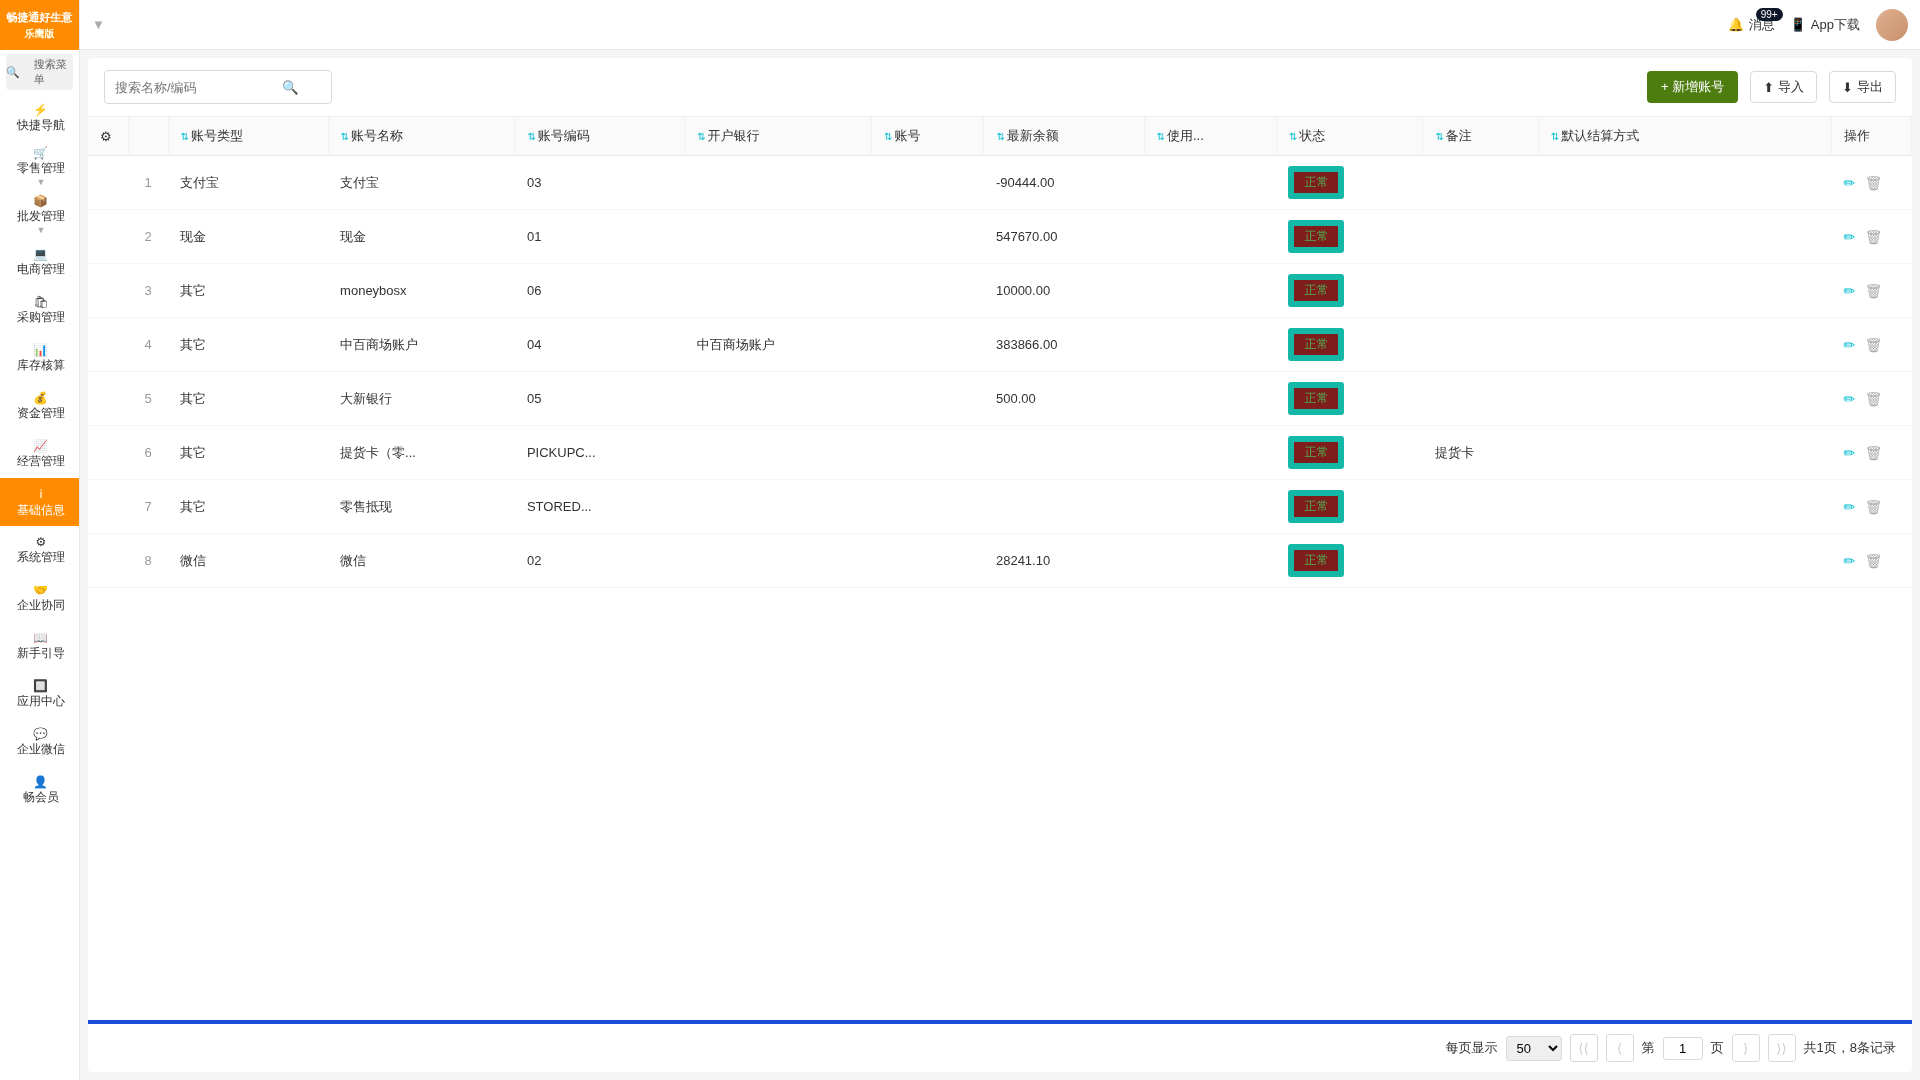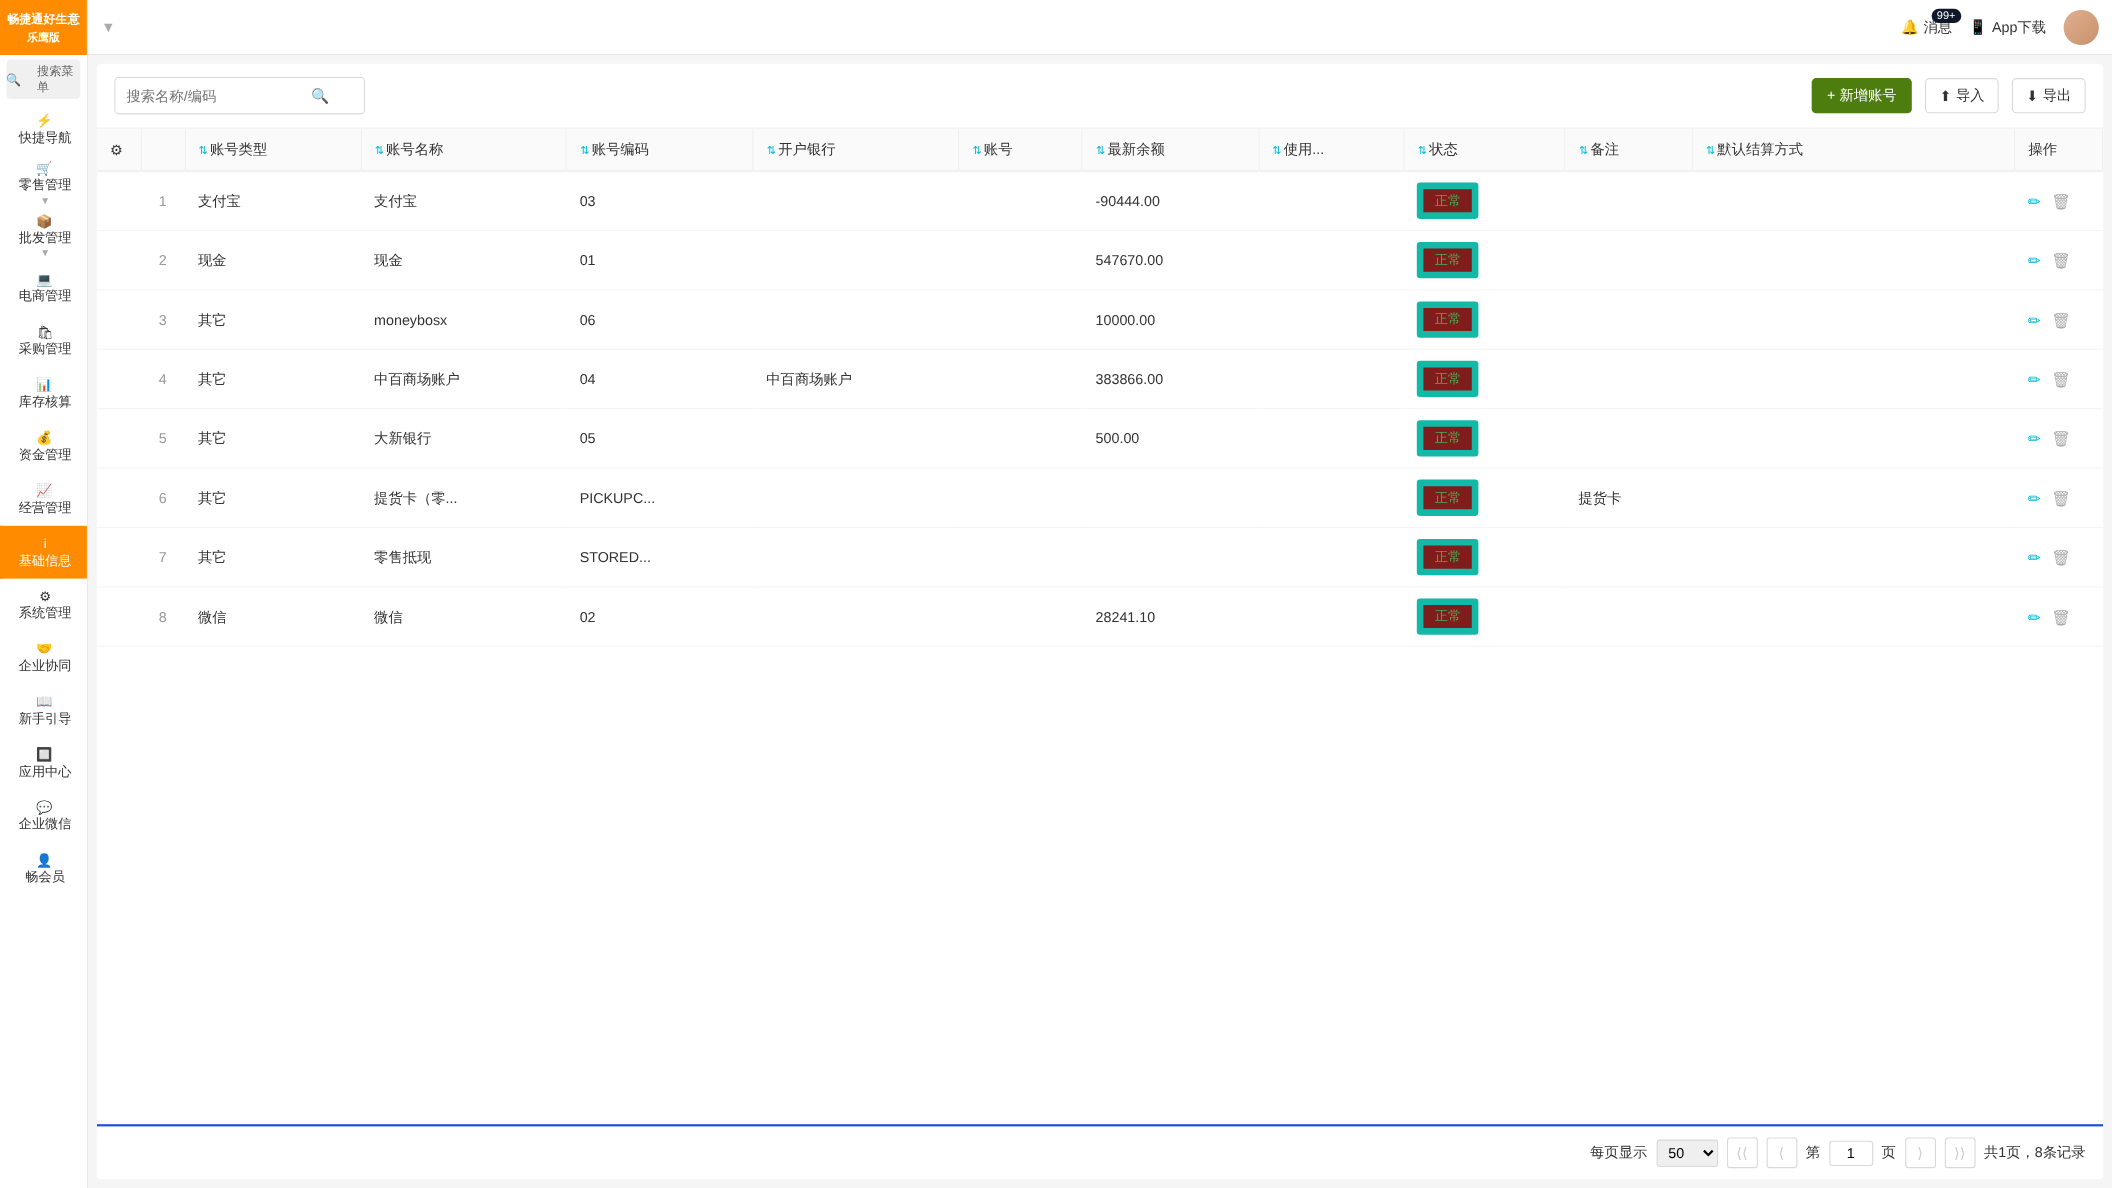--- a/index.html
+++ b/index.html
@@ -307,21 +307,21 @@
       margin-right: 6px;
     }
     .action-delete { color: #aaa; }
 
     
     .pagination-bar {
       display: flex;
       align-items: center;
       justify-content: flex-end;
       padding: 10px 16px;
-      border-top: 2px solid #1d4ed8;
+      border-top: 4px solid #1d4ed8;
       gap: 8px;
       font-size: 13px;
       color: #333;
       flex-shrink: 0;
     }
     .page-size-select {
       border: 1px solid #d9d9d9;
       padding: 3px 6px;
       border-radius: 3px;
       font-size: 13px;

